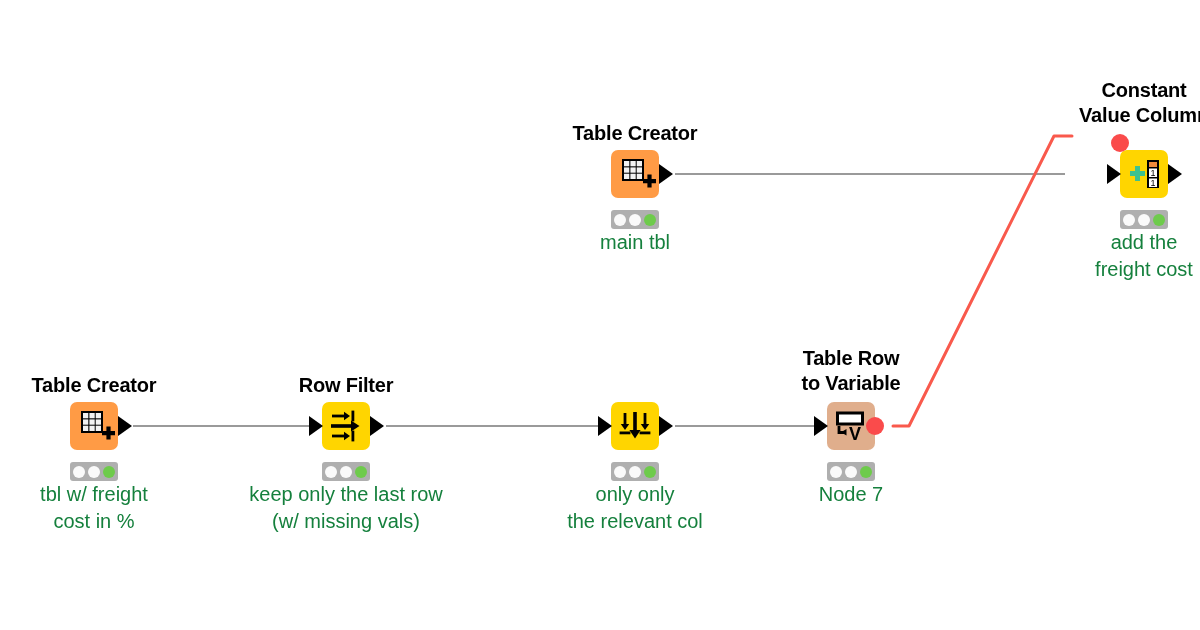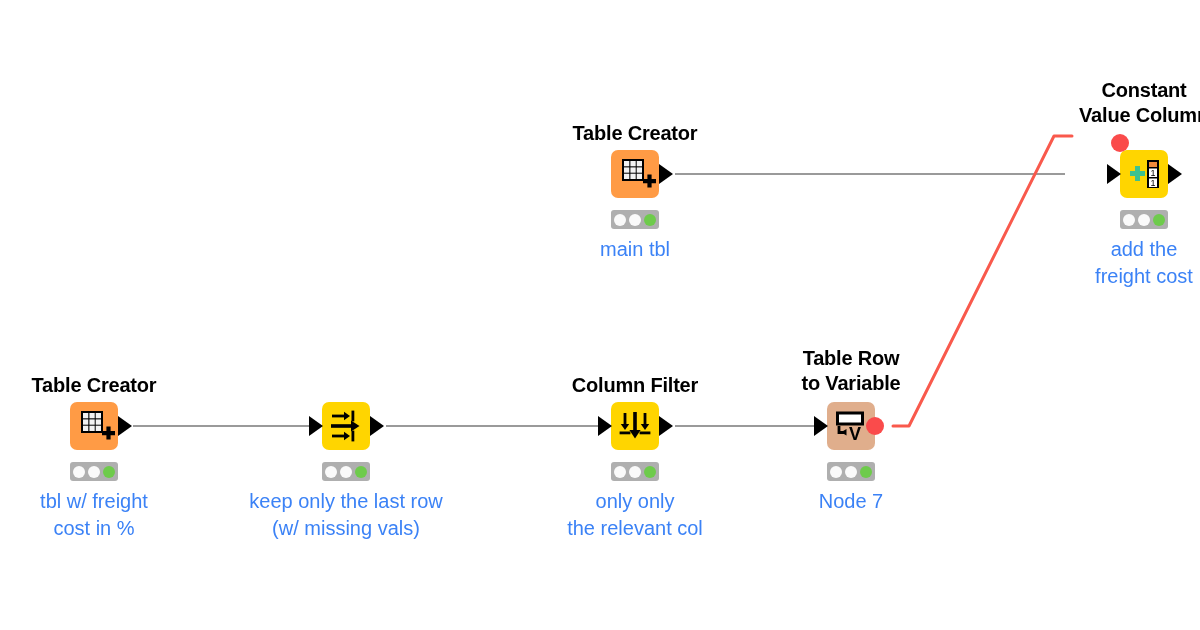--- a/index.html
+++ b/index.html
@@ -93,24 +93,23 @@
     justify-content: space-evenly;
   }
   .status .dot {
     width: 12px; height: 12px;
     border-radius: 50%;
     background: #FAFAFA;
   }
   .status .dot.green { background: #6ECB4B; }
 
   .node-label {
-    margin-top: 7px;
     font-size: 20px;
     line-height: 27px;
-    color: #3b82f6;
+    color: #15803d;
     white-space: pre-line;
     position: absolute;
     left: -50px;
     width: 220px;
   }
 
   
   .icon {
     position: absolute;
     left: 0; top: 0;
@@ -160,20 +159,21 @@
     <div class="status">
       <span class="dot"></span>
       <span class="dot"></span>
       <span class="dot green"></span>
     </div>
     <div class="node-label">tbl w/ freight
 cost in %</div>
   </div>
 
   <div class="node" style="left:322px; top:402px;">
+    <div class="node-title">Row Filter</div>
     <div class="node-box yellow">
       <span class="icon">
         <svg width="48" height="48" viewBox="0 0 48 48">
           <g fill="#000">
 
             <rect x="10" y="12.6" width="13" height="2.8"></rect>
             <path d="M22 9.8 l6 4.2 l-6 4.2 Z"></path>
             <rect x="29.5" y="8.6" width="2.8" height="10.8"></rect>
 
             <rect x="9" y="22.2" width="21" height="3.6"></rect>
@@ -191,21 +191,20 @@
     <div class="status">
       <span class="dot"></span>
       <span class="dot"></span>
       <span class="dot green"></span>
     </div>
     <div class="node-label" style="left:-80px; width:280px;">keep only the last row
 (w/ missing vals)</div>
   </div>
 
   <div class="node" style="left:611px; top:402px;">
-    <div class="node-title">Column Filter</div>
     <div class="node-box yellow">
       <span class="icon">
         <svg width="48" height="48" viewBox="0 0 48 48">
           <g fill="#000">
 
             <rect x="12.6" y="11" width="2.8" height="12"></rect>
             <path d="M9.8 22 l4.2 6 l4.2 -6 Z"></path>
             <rect x="8.6" y="29.5" width="10.8" height="2.8"></rect>
 
             <rect x="22.2" y="10" width="3.6" height="19"></rect>

